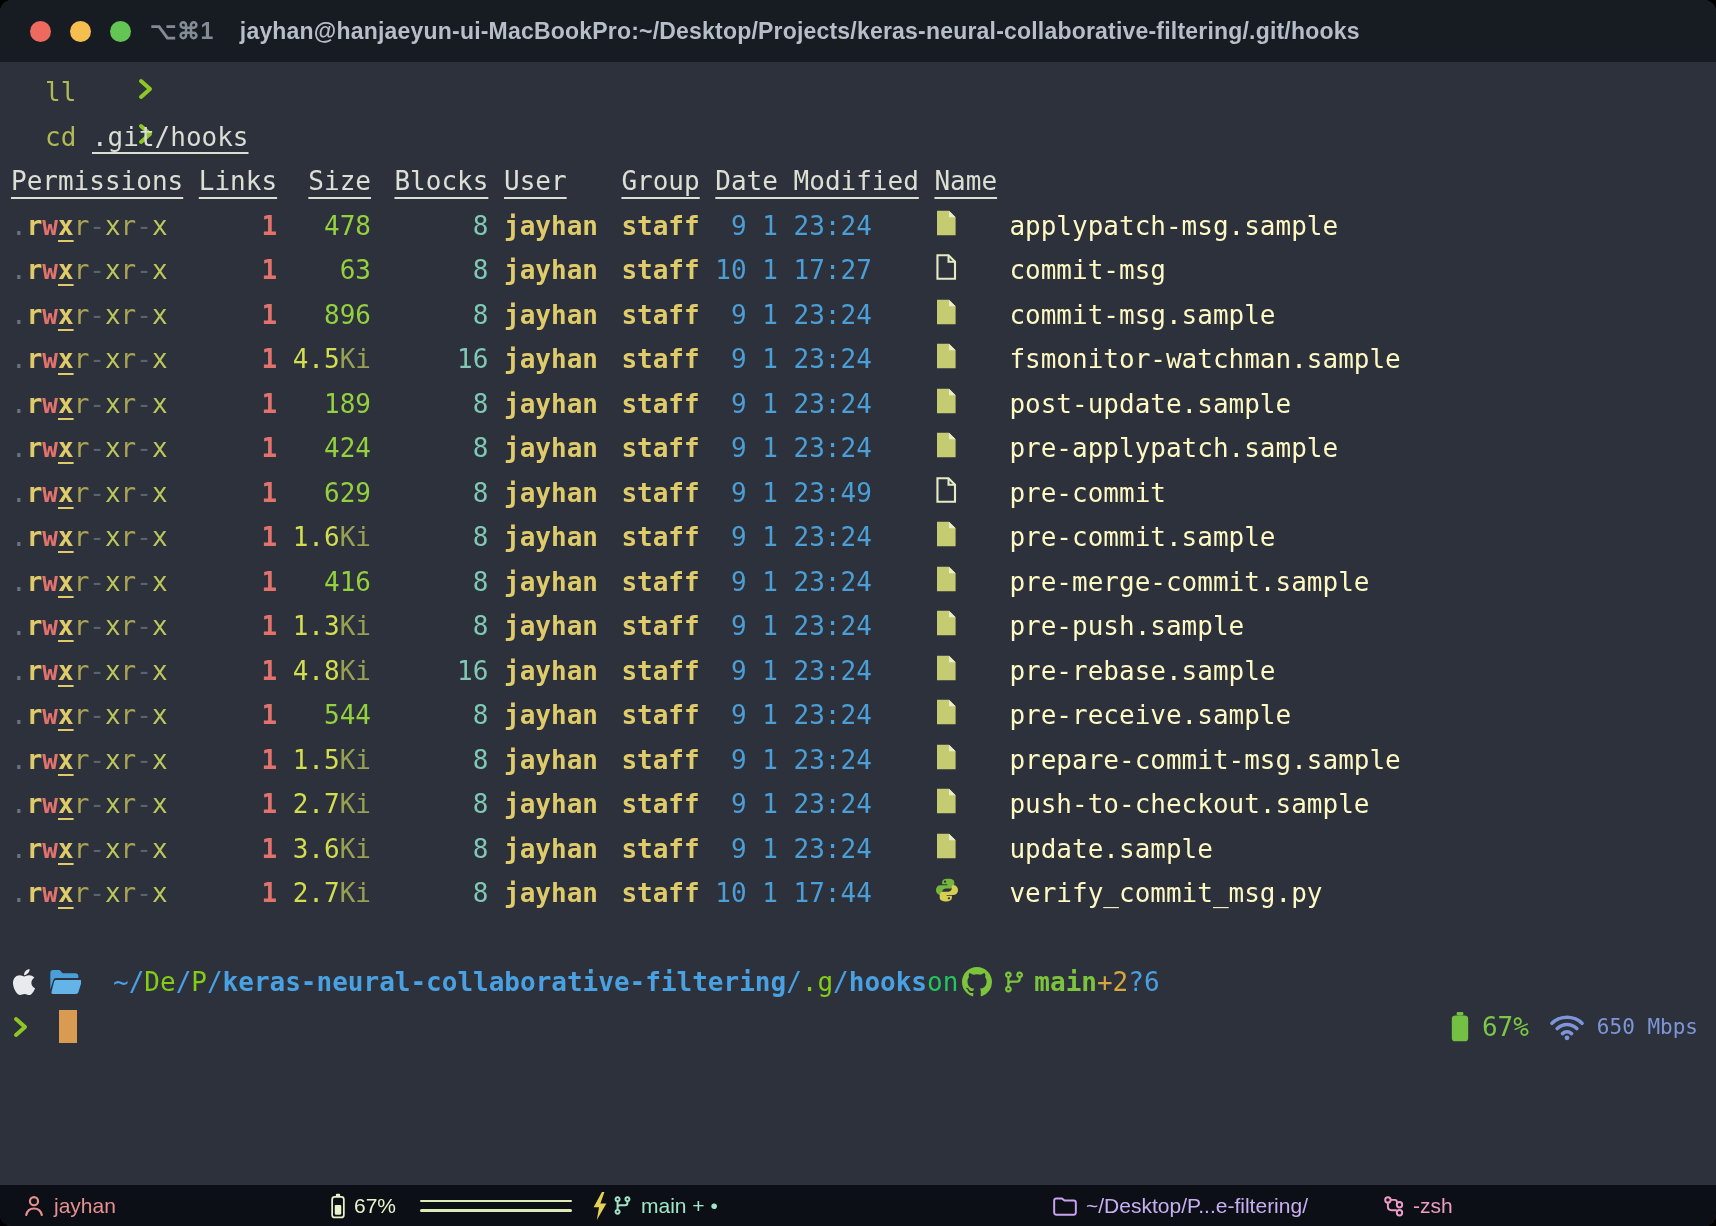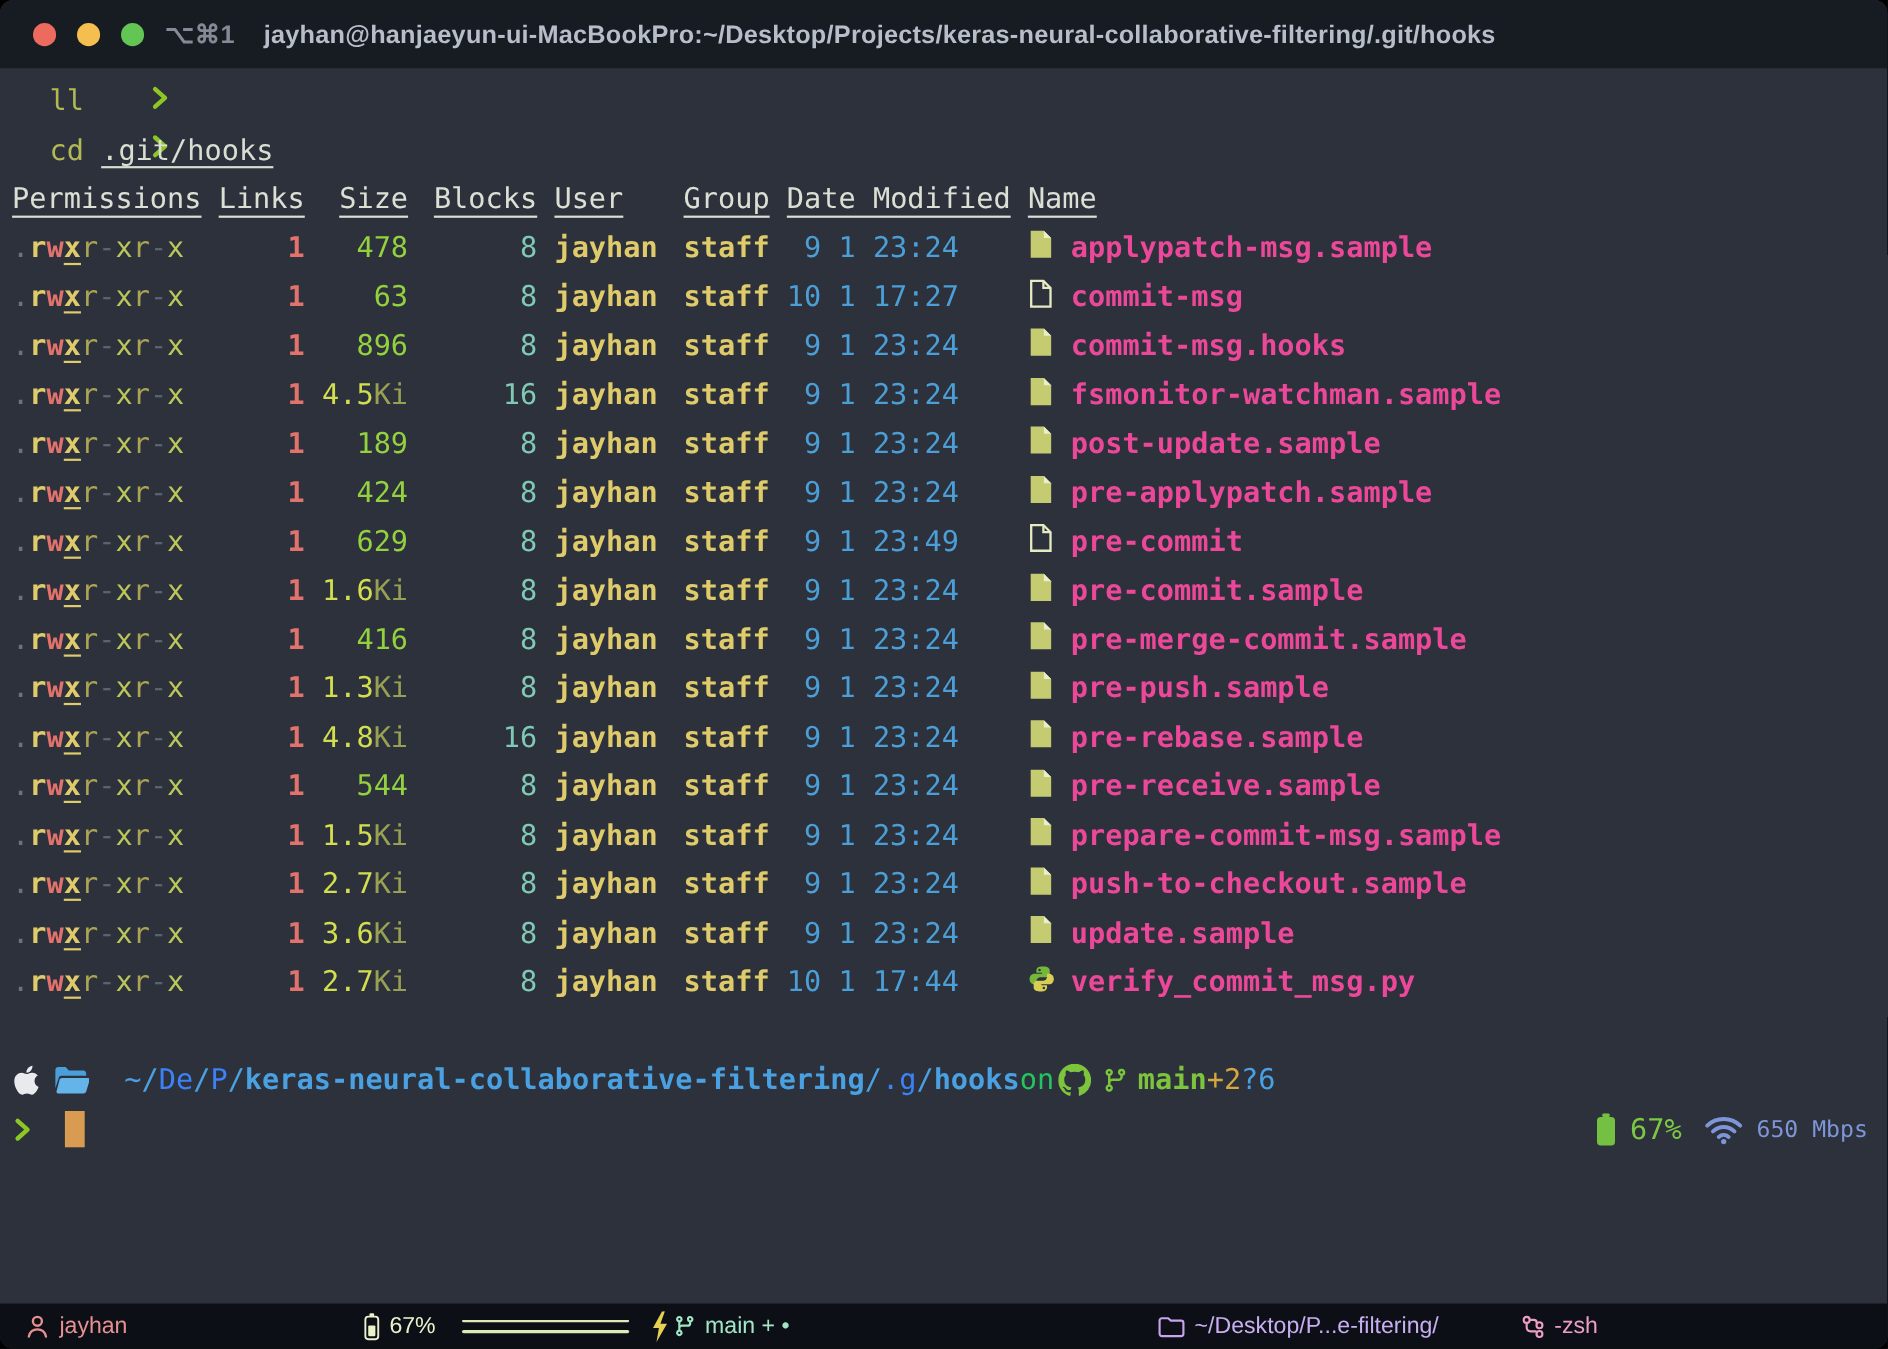--- a/index.html
+++ b/index.html
@@ -36,26 +36,26 @@
   
   .pm-dot{color:#6a7380;} .pm-d{color:#5b636f;}
   .pm-ru{color:#e0cb6a;font-weight:bold;} .pm-wu{color:#e2736c;font-weight:bold;}
   .pm-xu{color:#e0cb6a;font-weight:bold;text-decoration:underline;text-underline-offset:5px;}
   .pm-r{color:#aba453;} .pm-x{color:#bcc75a;}
   .v-links{color:#e2736c;font-weight:bold;}
   .s-b{color:#93d13e;} .s-ki{color:#d3de4e;margin-top:36px;} .s-unit{color:#98a052;}
   .v-blocks{color:#7fc9b5;}
   .v-user,.v-group{color:#e0cb6a;font-weight:bold;}
   .v-date{color:#4b9fd6;}
-  .fname{color:#ec4899;font-weight:bold;}
+  .fname{color:#fef9c3;font-weight:normal;margin-left:36px;}
   .ficon{display:inline-flex;width:26px;margin-right:13px;align-items:center;}
   
   .pline{height:44.5px;display:flex;align-items:center;}
   .pl-icon{display:inline-flex;align-items:center;}
-  .ps-blue{color:#4aa1e2;} .ps-grey{color:#3b82f6;} .ps-bold{color:#4aa1e2;font-weight:bold;}
+  .ps-blue{color:#4aa1e2;} .ps-grey{color:#84cc16;} .ps-bold{color:#4aa1e2;font-weight:bold;}
   .on-txt{color:#22c55e;}
   .git-green{color:#7cc43c;font-weight:bold;}
   .gold{color:#d7a73f;} .qblue{color:#4aa1e2;}
   .cursor{width:18px;height:33px;background:#d99a51;margin-left:14px;}
   .right-ind{margin-left:auto;display:flex;align-items:center;padding-right:18px;gap:12px;}
   .bat-pct{color:#7cc743;font-size:26px;}
   .net-txt{color:#7e96d8;font-size:21px;}
   
   .statusbar{position:absolute;left:0;bottom:0;width:1716px;height:41px;background:#0c1016;
              font-family:"Liberation Sans",sans-serif;font-size:21px;}
@@ -112,21 +112,21 @@
               <path fill="#c4cb71" d="M2 .8h8l4.4 4.4v12H2z"></path>
               <path fill="#e9eecb" d="M10 .8l4.4 4.4H10z"></path>
             </svg></span><span class="fname">applypatch-msg.sample</span></div>
         <div class="tline"><span class="c-perms"><span class="pm-dot">.</span><span class="pm-ru">r</span><span class="pm-wu">w</span><span class="pm-xu">x</span><span class="pm-r">r</span><span class="pm-d">-</span><span class="pm-x">x</span><span class="pm-r">r</span><span class="pm-d">-</span><span class="pm-x">x</span></span><span class="c-links v-links">1</span><span class="c-size"><span class="s-b">63</span></span><span class="c-blocks v-blocks">8</span><span class="g1"></span><span class="c-user v-user">jayhan</span><span class="c-group v-group">staff</span><span class="c-day v-date">10</span><span class="c-m1"></span><span class="c-month v-date">1</span><span class="c-m1"></span><span class="c-time v-date">17:27</span><span class="g4"></span><span class="ficon"><svg width="24" height="30" viewBox="0 0 16 18">
               <path fill="none" stroke="#e6ebc2" stroke-width="1.4" d="M2.3 1.2h7.4l4.3 4.3v11.3H2.3z"></path>
               <path fill="none" stroke="#e6ebc2" stroke-width="1.4" d="M9.7 1.2v4.3H14"></path>
             </svg></span><span class="fname">commit-msg</span></div>
         <div class="tline"><span class="c-perms"><span class="pm-dot">.</span><span class="pm-ru">r</span><span class="pm-wu">w</span><span class="pm-xu">x</span><span class="pm-r">r</span><span class="pm-d">-</span><span class="pm-x">x</span><span class="pm-r">r</span><span class="pm-d">-</span><span class="pm-x">x</span></span><span class="c-links v-links">1</span><span class="c-size"><span class="s-b">896</span></span><span class="c-blocks v-blocks">8</span><span class="g1"></span><span class="c-user v-user">jayhan</span><span class="c-group v-group">staff</span><span class="c-day v-date">9</span><span class="c-m1"></span><span class="c-month v-date">1</span><span class="c-m1"></span><span class="c-time v-date">23:24</span><span class="g4"></span><span class="ficon"><svg width="24" height="30" viewBox="0 0 16 18">
               <path fill="#c4cb71" d="M2 .8h8l4.4 4.4v12H2z"></path>
               <path fill="#e9eecb" d="M10 .8l4.4 4.4H10z"></path>
-            </svg></span><span class="fname">commit-msg.hooks</span></div>
+            </svg></span><span class="fname">commit-msg.sample</span></div>
         <div class="tline"><span class="c-perms"><span class="pm-dot">.</span><span class="pm-ru">r</span><span class="pm-wu">w</span><span class="pm-xu">x</span><span class="pm-r">r</span><span class="pm-d">-</span><span class="pm-x">x</span><span class="pm-r">r</span><span class="pm-d">-</span><span class="pm-x">x</span></span><span class="c-links v-links">1</span><span class="c-size"><span class="s-ki">4.5</span><span class="s-unit">Ki</span></span><span class="c-blocks v-blocks">16</span><span class="g1"></span><span class="c-user v-user">jayhan</span><span class="c-group v-group">staff</span><span class="c-day v-date">9</span><span class="c-m1"></span><span class="c-month v-date">1</span><span class="c-m1"></span><span class="c-time v-date">23:24</span><span class="g4"></span><span class="ficon"><svg width="24" height="30" viewBox="0 0 16 18">
               <path fill="#c4cb71" d="M2 .8h8l4.4 4.4v12H2z"></path>
               <path fill="#e9eecb" d="M10 .8l4.4 4.4H10z"></path>
             </svg></span><span class="fname">fsmonitor-watchman.sample</span></div>
         <div class="tline"><span class="c-perms"><span class="pm-dot">.</span><span class="pm-ru">r</span><span class="pm-wu">w</span><span class="pm-xu">x</span><span class="pm-r">r</span><span class="pm-d">-</span><span class="pm-x">x</span><span class="pm-r">r</span><span class="pm-d">-</span><span class="pm-x">x</span></span><span class="c-links v-links">1</span><span class="c-size"><span class="s-b">189</span></span><span class="c-blocks v-blocks">8</span><span class="g1"></span><span class="c-user v-user">jayhan</span><span class="c-group v-group">staff</span><span class="c-day v-date">9</span><span class="c-m1"></span><span class="c-month v-date">1</span><span class="c-m1"></span><span class="c-time v-date">23:24</span><span class="g4"></span><span class="ficon"><svg width="24" height="30" viewBox="0 0 16 18">
               <path fill="#c4cb71" d="M2 .8h8l4.4 4.4v12H2z"></path>
               <path fill="#e9eecb" d="M10 .8l4.4 4.4H10z"></path>
             </svg></span><span class="fname">post-update.sample</span></div>
         <div class="tline"><span class="c-perms"><span class="pm-dot">.</span><span class="pm-ru">r</span><span class="pm-wu">w</span><span class="pm-xu">x</span><span class="pm-r">r</span><span class="pm-d">-</span><span class="pm-x">x</span><span class="pm-r">r</span><span class="pm-d">-</span><span class="pm-x">x</span></span><span class="c-links v-links">1</span><span class="c-size"><span class="s-b">424</span></span><span class="c-blocks v-blocks">8</span><span class="g1"></span><span class="c-user v-user">jayhan</span><span class="c-group v-group">staff</span><span class="c-day v-date">9</span><span class="c-m1"></span><span class="c-month v-date">1</span><span class="c-m1"></span><span class="c-time v-date">23:24</span><span class="g4"></span><span class="ficon"><svg width="24" height="30" viewBox="0 0 16 18">
               <path fill="#c4cb71" d="M2 .8h8l4.4 4.4v12H2z"></path>

